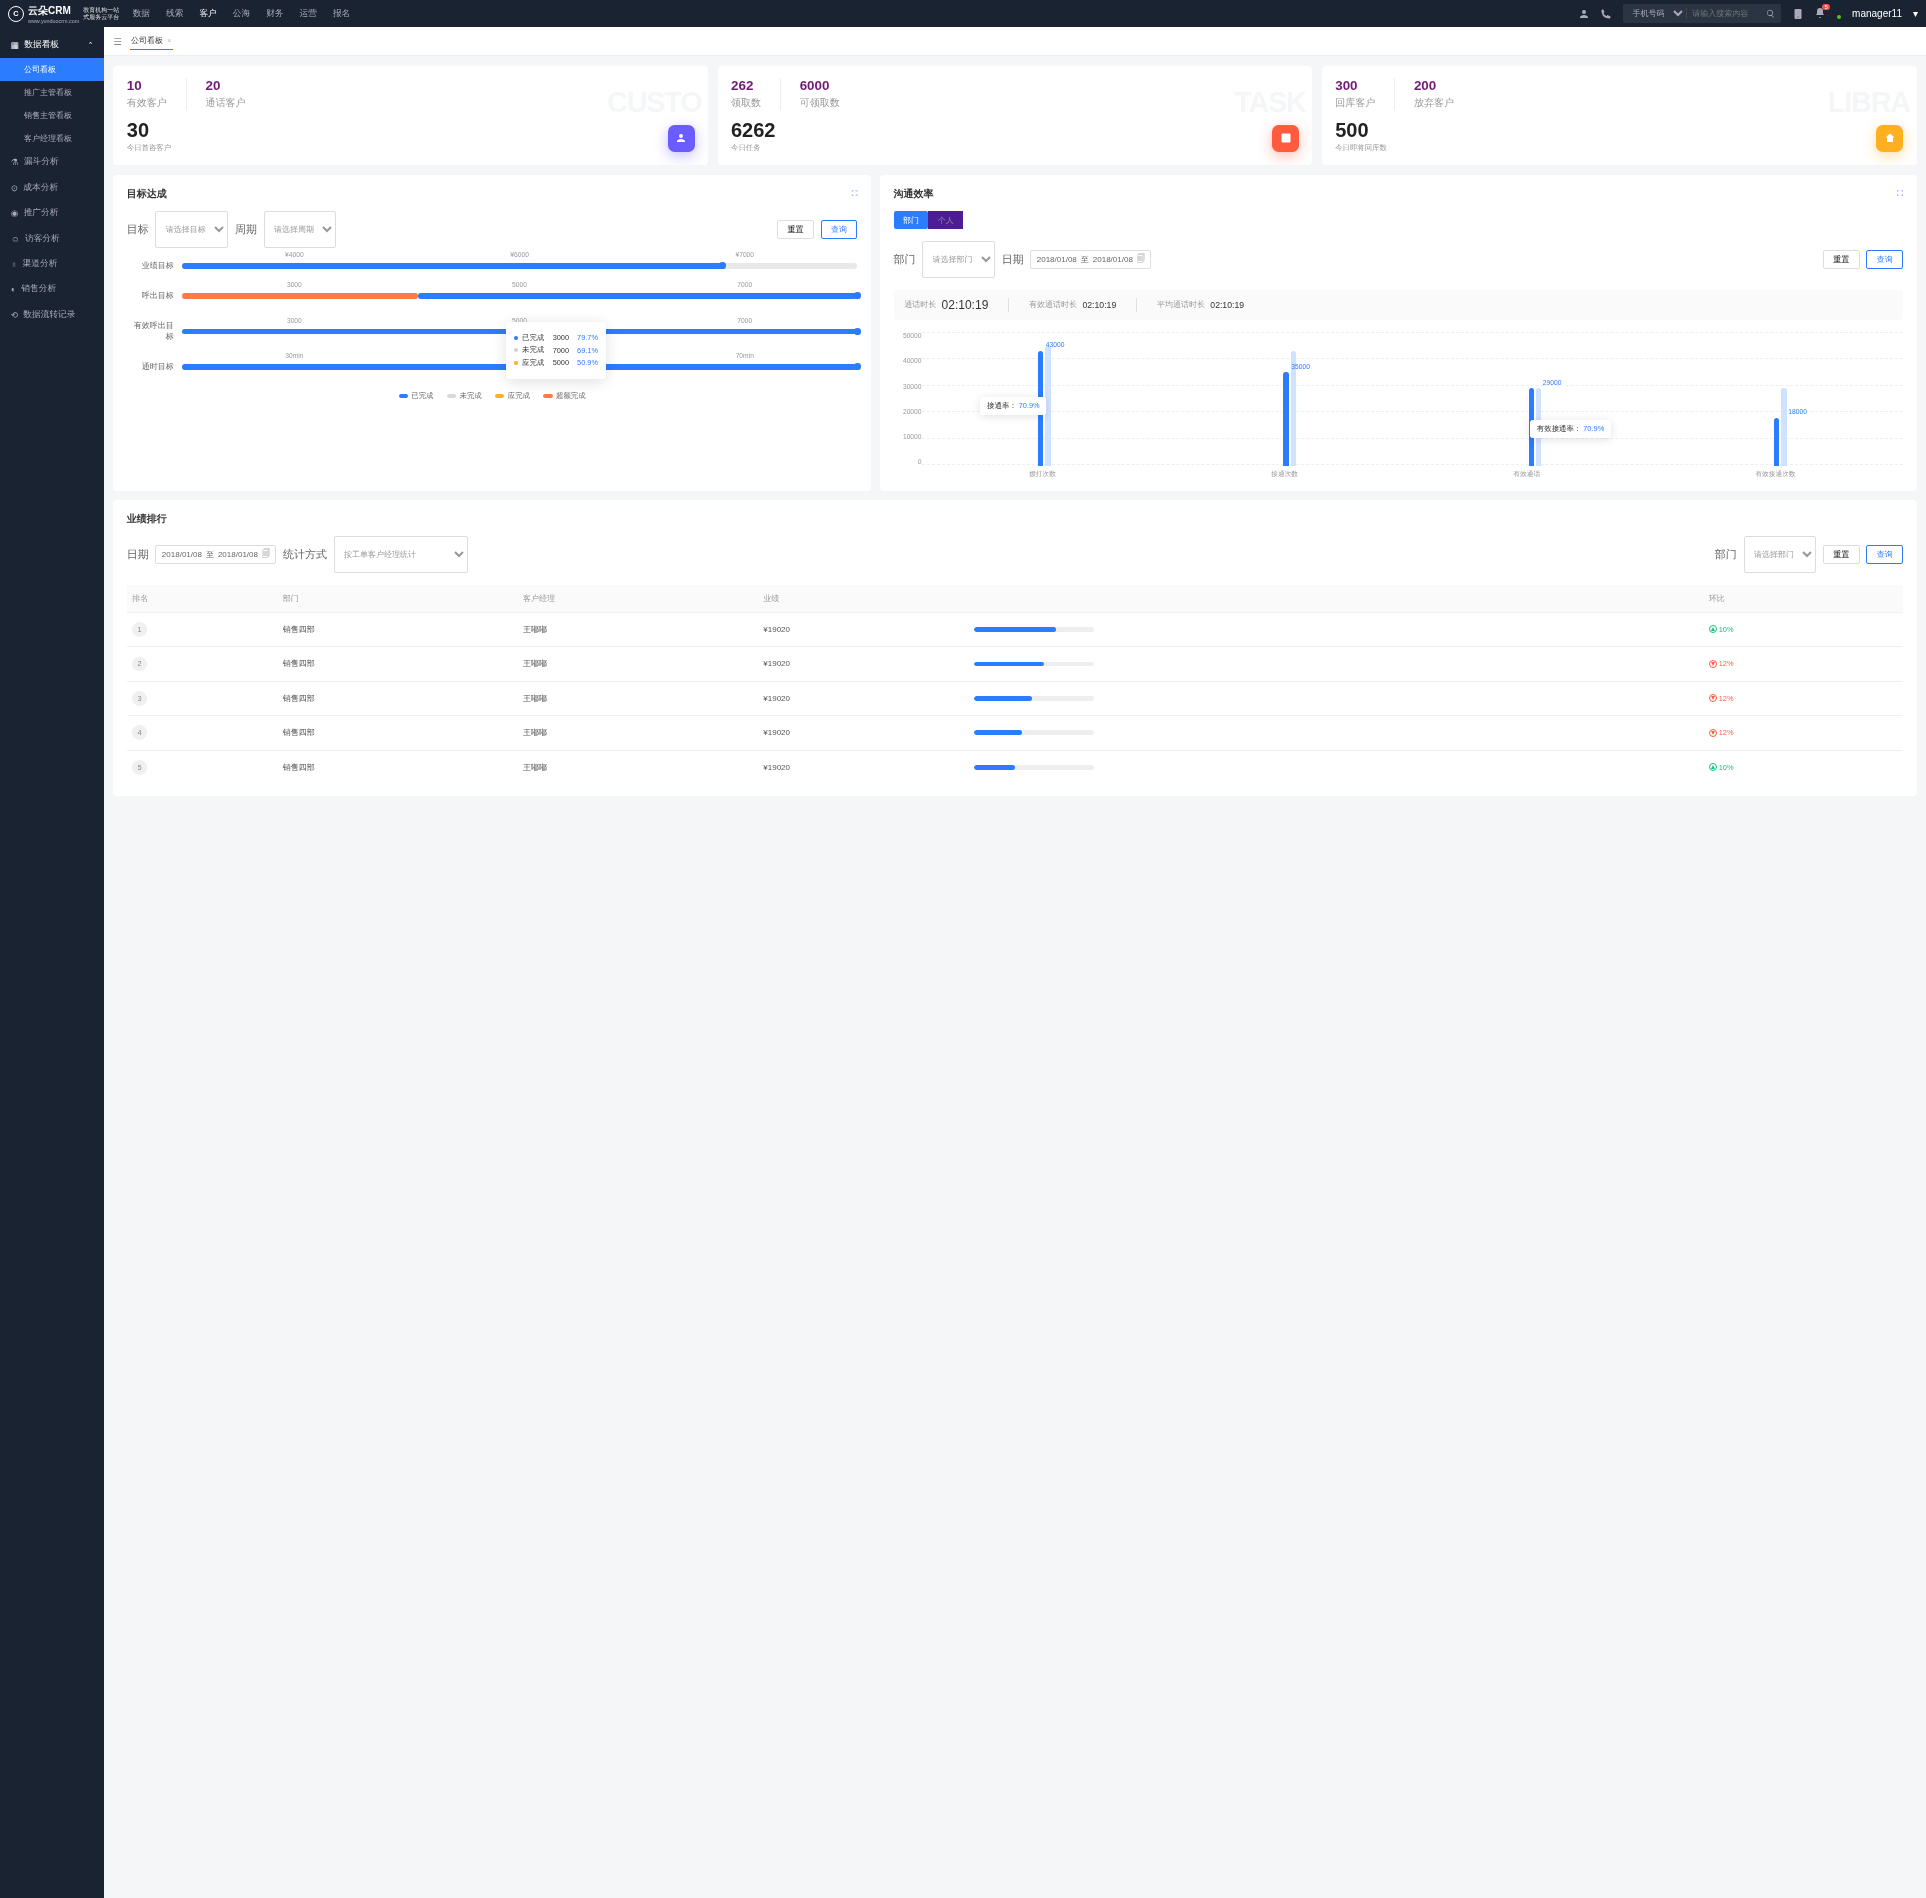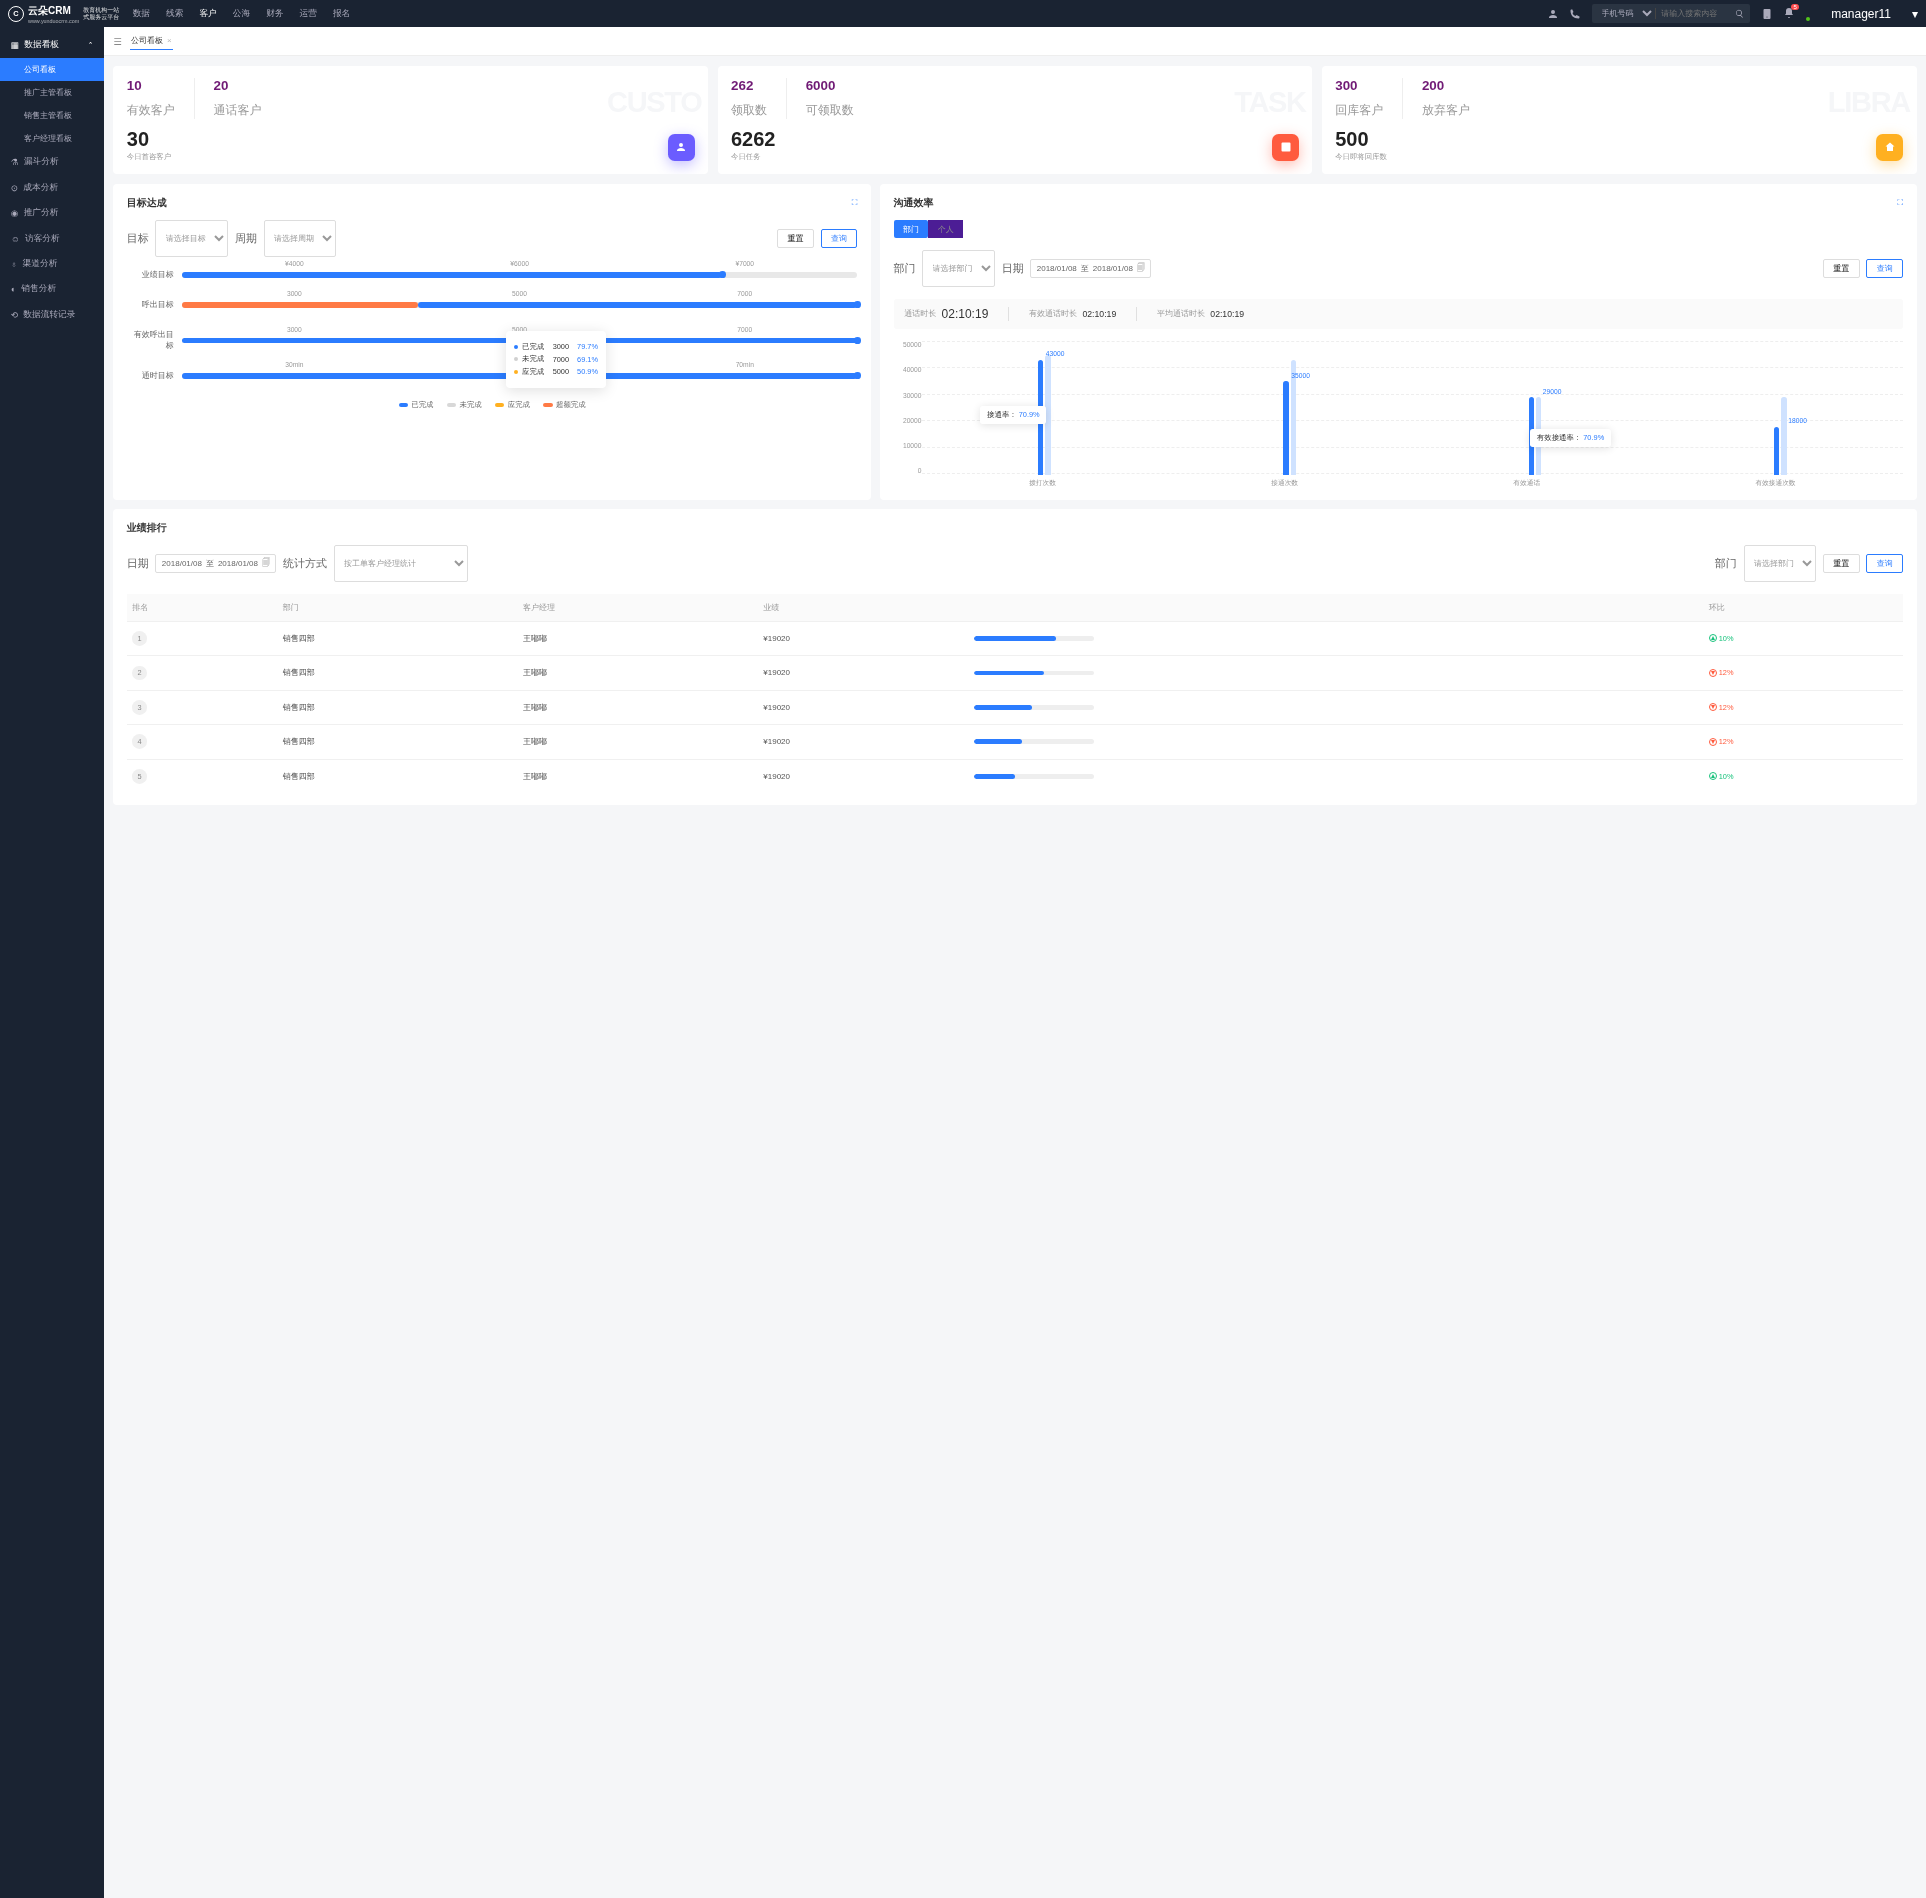--- a/index.html
+++ b/index.html
@@ -12,42 +12,42 @@
 .topnav{display:flex;gap:16px}
 .topnav a{color:#aab;font-size:8.7px;text-decoration:none}
 .topnav a.active{color:#fff}
 .top-right{margin-left:auto;display:flex;align-items:center;gap:10.7px}
 .search-wrap{display:flex;align-items:center;background:#2a3442;border-radius:2px;height:19px;padding:0 5.4px}
 .search-wrap select,.search-wrap input{background:transparent;border:none;color:#aab;outline:none;font-size:8px}
 .search-wrap select{border-right:0.7px solid #444;padding-right:5.4px;margin-right:5.4px}
 .search-wrap input{width:74px}
 .top-icon{width:12px;height:12px;fill:#aab;position:relative}
 .badge{position:absolute;top:-2.7px;right:-4px;background:#ff4d4f;color:#fff;border-radius:5.4px;font-size:6px;padding:0 2.7px;min-width:8px;text-align:center}
-.user{display:flex;align-items:flex-end;gap:21px;font-size:12px}
+.user{display:flex;align-items:flex-end;gap:11px;font-size:10px}
 .dot-green{width:4px;height:4px;background:#52c41a;border-radius:50%}
 .layout{display:flex;min-height:calc(100vh - 27px)}
 .sidebar{width:104px;background:#1a2332;color:#aab;padding-top:5.4px}
 .side-sec{padding:6.7px 10.7px;display:flex;align-items:center;gap:5.4px;font-size:8.7px;cursor:pointer}
 .side-sec.expanded{color:#fff}
 .side-sec .chev{margin-left:auto;font-size:6.7px}
 .side-sub{background:#1a2332}
 .side-sub a{display:block;padding:6px 10.7px 6px 24px;color:#aab;font-size:8px;text-decoration:none}
 .side-sub a.active{background:#2b7cff;color:#fff}
 .side-item{padding:6.7px 10.7px;display:flex;align-items:center;gap:5.4px;font-size:8.7px;cursor:pointer}
 .main{flex:1;padding:0;overflow:auto}
 .tabbar{background:#fff;padding:5.4px 9.4px;display:flex;align-items:center;gap:8px;border-bottom:0.7px solid #eee}
 .tabbar .menu-ic{font-size:9.4px;color:#888}
 .tab{display:flex;align-items:center;gap:4px;font-size:8px;padding:2.7px 1.3px;border-bottom:1.3px solid #2b7cff}
 .tab .x{color:#bbb;cursor:pointer}
 .content{padding:9.4px}
 .cards{display:flex;gap:9.4px;margin-bottom:9.4px}
 .card{flex:1;background:#fff;border-radius:4px;padding:12px 13.4px;position:relative;overflow:hidden}
 .card-row{display:flex;gap:19px;margin-bottom:9.4px}
 .card-stat .num{font-size:13.4px;font-weight:600;color:#701a75}
-.card-stat .lbl{font-size:12px;color:#999;margin-top:9px}
+.card-stat .lbl{font-size:10px;color:#999;margin-top:3px}
 .card-divider{width:0.7px;background:#eee}
 .card-big{font-size:20px;font-weight:600;color:#222}
 .card-big-lbl{font-size:7.4px;color:#999;margin-top:1.3px}
 .card-icon{position:absolute;right:13.4px;bottom:13.4px;width:27px;height:27px;border-radius:6.7px;display:flex;align-items:center;justify-content:center}
 .ci1{background:#6b5cff;box-shadow:0 4px 13.4px rgba(107,92,255,.4)}
 .ci2{background:#ff5b3e;box-shadow:0 4px 13.4px rgba(255,91,62,.4)}
 .ci3{background:#ffb020;box-shadow:0 4px 13.4px rgba(255,176,32,.4)}
 .card-icon svg{width:12px;height:12px;fill:#fff}
 .ghost{position:absolute;right:6.7px;top:20px;font-size:29px;font-weight:800;color:#f5f6f8;letter-spacing:-1.3px}
 .panels{display:flex;gap:9.4px;margin-bottom:9.4px}

